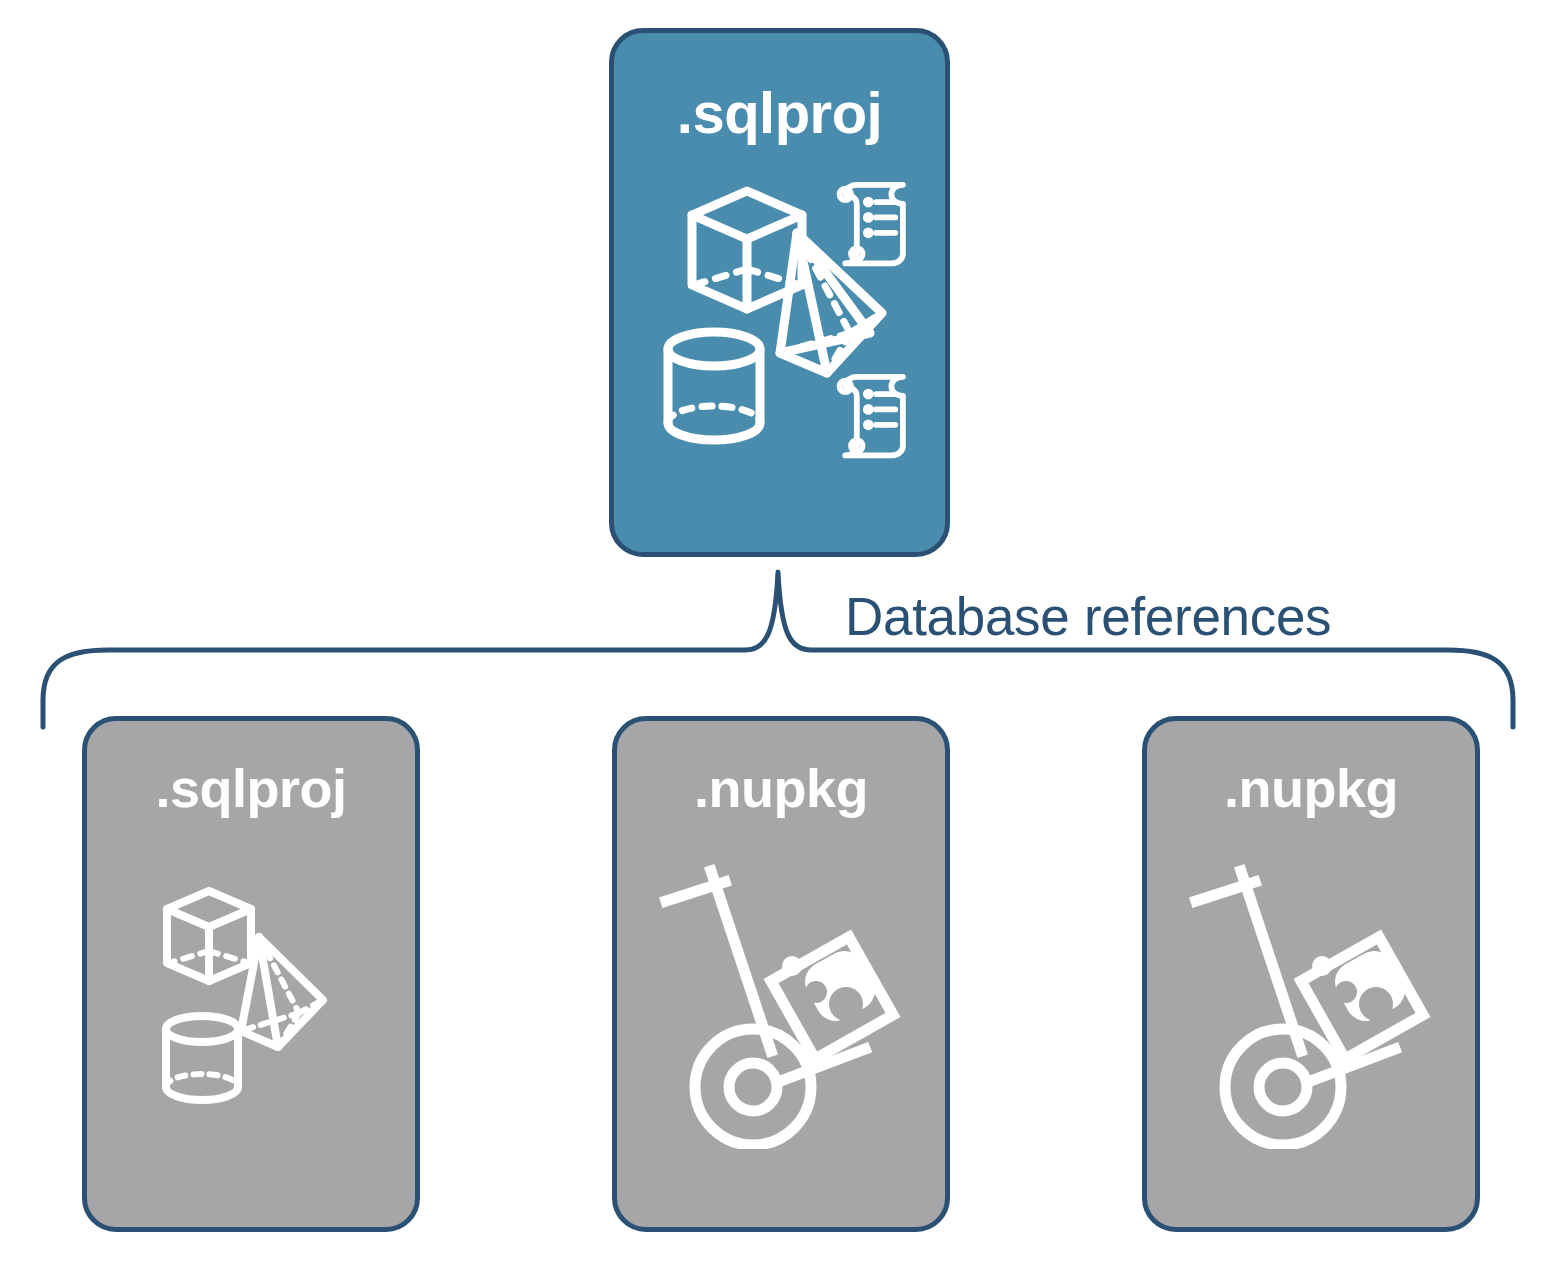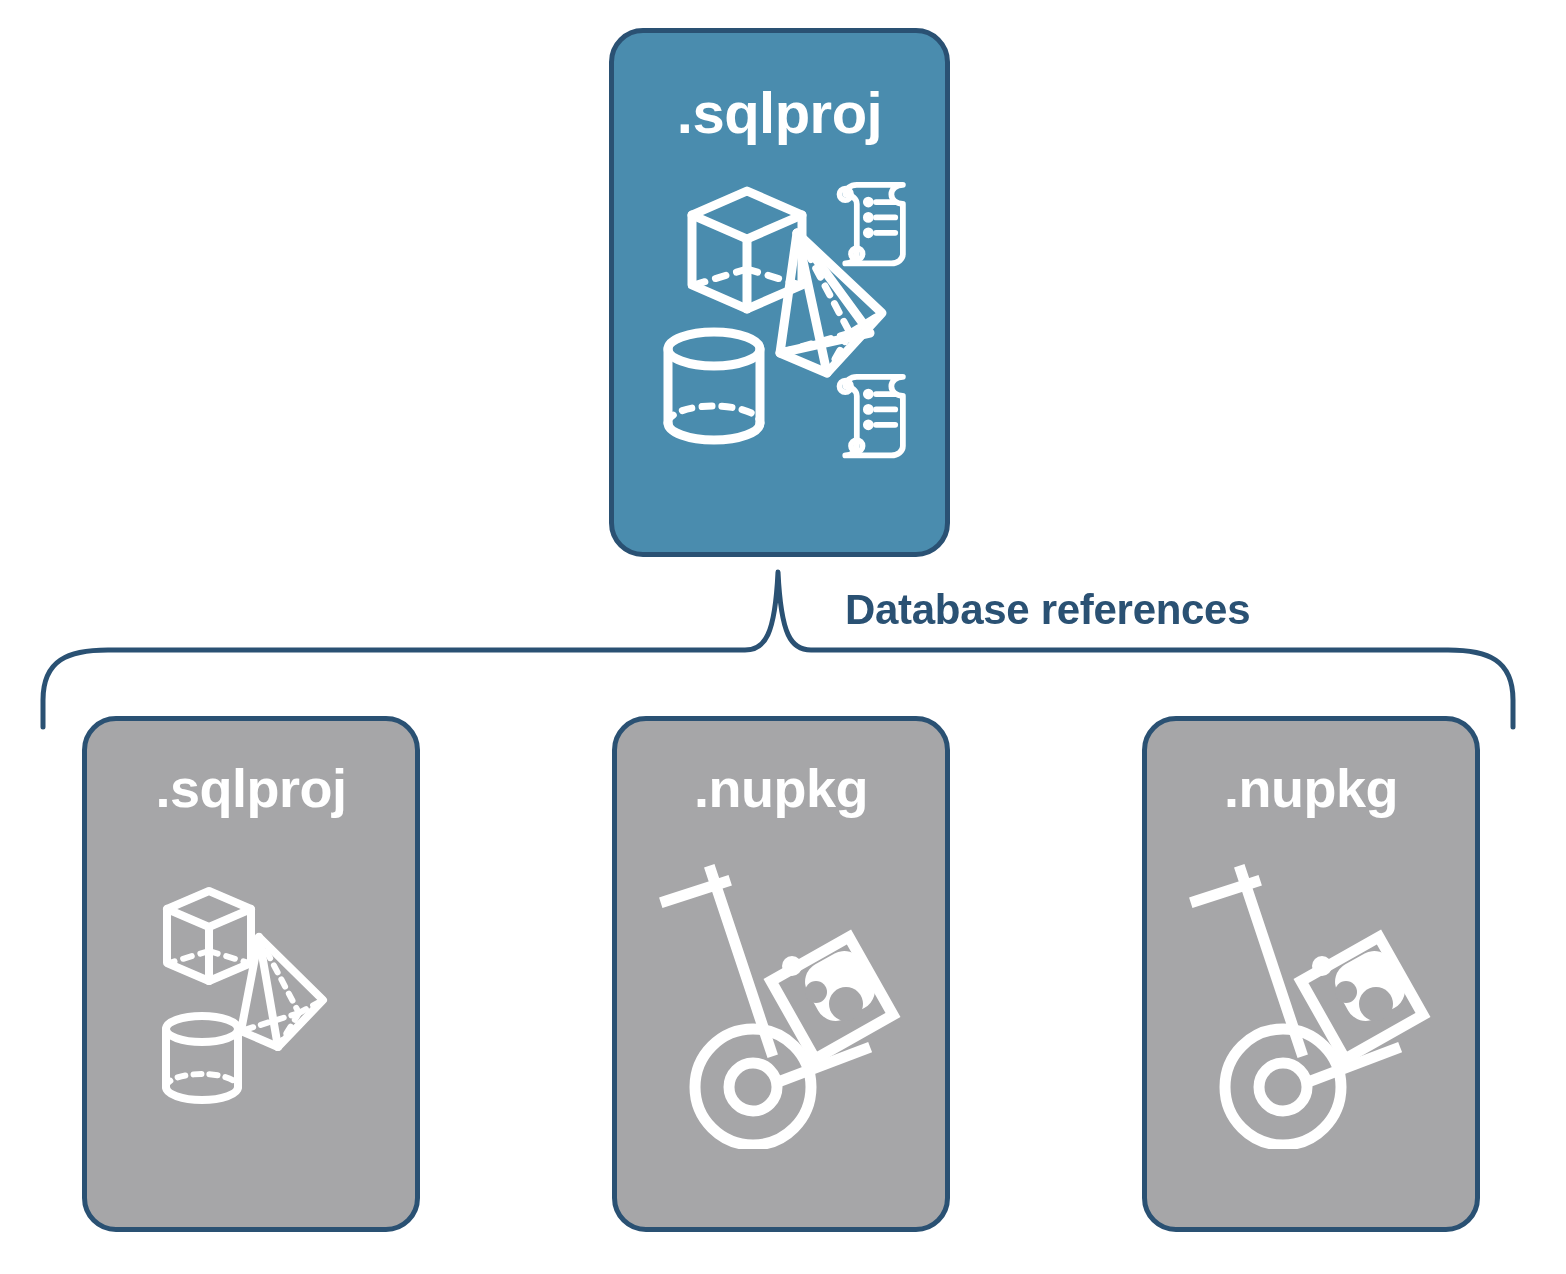--- a/index.html
+++ b/index.html
@@ -85,22 +85,22 @@
     position: absolute;
     left: 0;
     top: 0;
     width: 1566px;
     height: 1274px;
   }
   #bracket-label {
     position: absolute;
     left: 845px;
     top: 586px;
-    font-size: 42px;
-    font-weight: bold;
+    font-size: 53px;
+    font-weight: normal;
     color: #2a5173;
     letter-spacing: -0.3px;
     white-space: nowrap;
   }
 </style>
 </head>
 <body>
 
 <div id="diagram-root">
 

